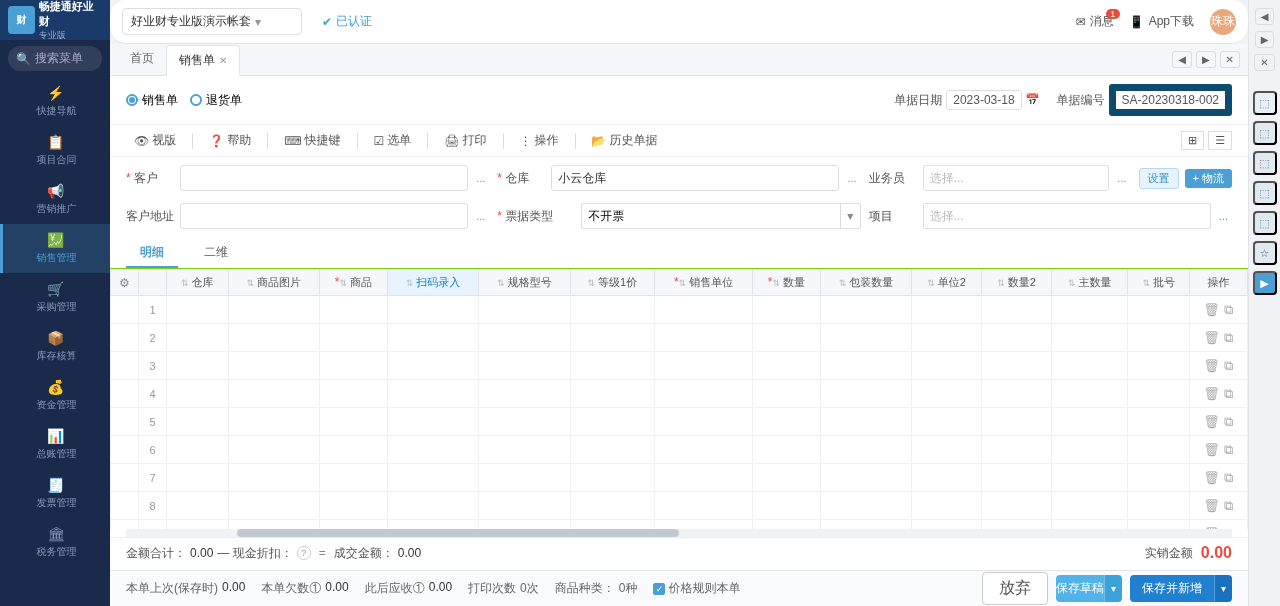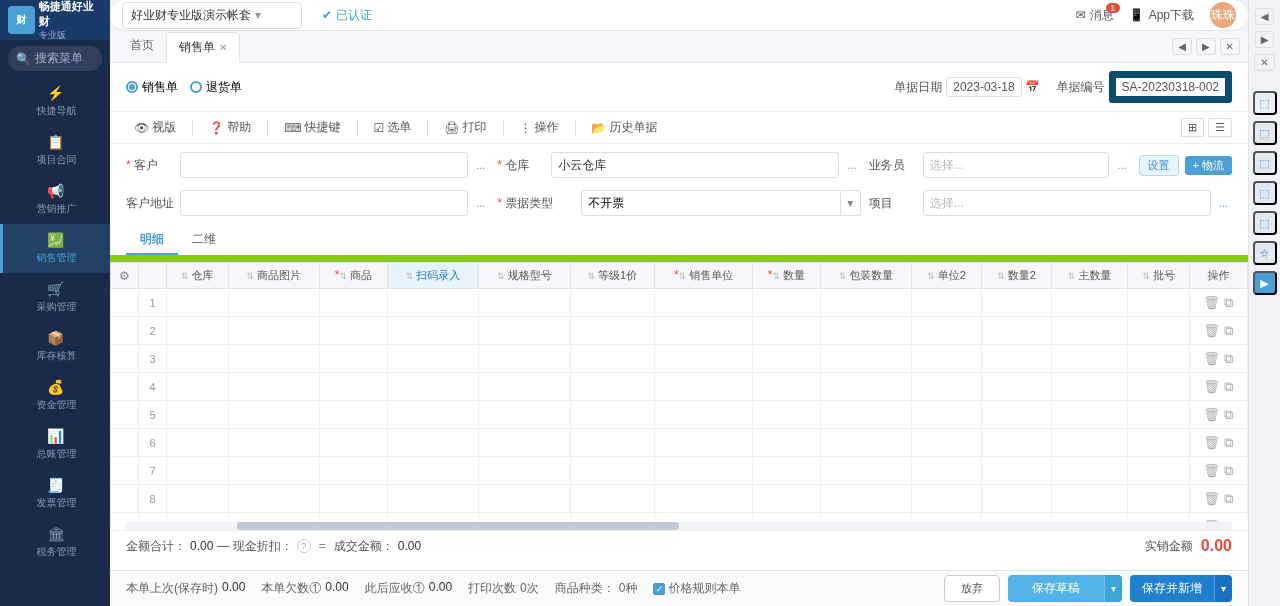--- a/index.html
+++ b/index.html
@@ -16,21 +16,21 @@
     .sidebar-item.active { background: rgba(74,159,212,0.2); color: #4a9fd4; border-left-color: #4a9fd4; }
     .sidebar-item-icon { font-size: 14px; }
     .sidebar-item-label { font-size: 10px; text-align: center; }
     .sidebar-bottom { padding: 6px; }
     .sidebar-pin-btn { width: 100%; background: rgba(255,255,255,0.08); border: none; border-radius: 4px; color: #8899bb; padding: 4px; cursor: pointer; font-size: 10px; }
 
     
     .main { flex: 1; display: flex; flex-direction: column; height: 606px; overflow: hidden; }
 
     
-    .topbar { height: 31px; background: #fff; border-bottom: 1px solid #e0e4ea; display: flex; align-items: center; padding: 0 12px; gap: 8px; border-radius: 17px; }
+    .topbar { height: 44px; background: #fff; border-bottom: 1px solid #e0e4ea; display: flex; align-items: center; padding: 0 12px; gap: 8px; border-radius: 17px; }
     .topbar-app-select { display: flex; align-items: center; gap: 4px; color: #333; font-size: 12px; cursor: pointer; padding: 4px 8px; border: 1px solid #ddd; border-radius: 4px; min-width: 180px; }
     .topbar-cert { display: flex; align-items: center; gap: 4px; color: #3a9fd4; font-size: 12px; margin-left: 12px; }
     .topbar-right { margin-left: auto; display: flex; align-items: center; gap: 16px; }
     .topbar-action { display: flex; align-items: center; gap: 4px; cursor: pointer; color: #555; font-size: 12px; position: relative; }
     .badge { background: #e74c3c; color: #fff; border-radius: 8px; font-size: 9px; padding: 0 4px; position: absolute; top: -4px; right: -6px; min-width: 14px; text-align: center; }
     .topbar-avatar { width: 26px; height: 26px; border-radius: 50%; background: #e8a87c; display: flex; align-items: center; justify-content: center; color: #fff; font-size: 11px; }
 
     
     .tabbar { height: 32px; background: #f5f7fa; border-bottom: 1px solid #e0e4ea; display: flex; align-items: center; padding: 0 8px; gap: 0; }
     .tab { padding: 6px 12px; cursor: pointer; color: #666; font-size: 12px; display: flex; align-items: center; gap: 4px; border-bottom: 2px solid transparent; }
@@ -57,21 +57,21 @@
     .field-row { display: flex; align-items: center; gap: 4px; }
     .field-label { color: #555; font-size: 12px; min-width: 50px; flex-shrink: 0; }
     .field-input { flex: 1; height: 26px; border: 1px solid #ddd; border-radius: 3px; padding: 0 6px; font-size: 12px; color: #333; background: #fff; display: flex; align-items: center; }
     .field-input.has-value { color: #333; }
     .field-more { color: #4a9fd4; cursor: pointer; padding: 0 4px; font-size: 11px; }
     .field-select { display: flex; align-items: flex-start; padding-left: 24px; }
     .field-select-val { flex: 1; height: 26px; border: 1px solid #ddd; border-radius: 3px 0 0 3px; padding: 0 6px; font-size: 12px; display: flex; align-items: center; }
     .field-select-arrow { height: 26px; width: 20px; border: 1px solid #ddd; border-left: none; border-radius: 0 3px 3px 0; display: flex; align-items: center; justify-content: center; cursor: pointer; color: #888; }
 
     
-    .data-tabs { padding: 6px 16px 0; display: flex; gap: 0; border-bottom: 7px solid #84cc16; }
+    .data-tabs { padding: 6px 16px 0; display: flex; gap: 12px; border-bottom: 1px solid #84cc16; }
     .data-tab { padding: 5px 14px; cursor: pointer; font-size: 12px; color: #555; border-bottom: 2px solid transparent; }
     .data-tab.active { color: #4a9fd4; border-bottom-color: #4a9fd4; font-weight: bold; }
 
     
     .data-table-wrapper { overflow-x: auto; overflow-y: auto; max-height: 260px; }
     .data-table { width: 100%; border-collapse: collapse; min-width: 1100px; }
     .data-table th { background: #f5f7fa; border: 1px solid #e0e4ea; padding: 5px 6px; font-weight: normal; color: #555; white-space: nowrap; position: sticky; top: 0; z-index: 2; font-size: 11px; text-align: center; }
     .data-table th.active-col { background: #e8f4fd; color: #1a7ec5; }
     .data-table th .col-sort { color: #bbb; font-size: 9px; }
     .data-table td { border: 1px solid #edf0f5; padding: 4px 6px; height: 28px; color: #333; font-size: 11px; text-align: center; }
@@ -90,22 +90,22 @@
     .summary-val { color: #333; }
     .summary-eq { color: #888; }
     .bottom-right { margin-left: auto; display: flex; align-items: center; gap: 8px; }
     .shijin-label { color: #555; }
     .shijin-val { color: #e74c3c; font-size: 16px; font-weight: bold; }
 
     
     .footer-bar { height: 36px; background: #f9fafb; border-top: 1px solid #e0e4ea; display: flex; align-items: center; padding: 0 16px; gap: 16px; font-size: 11px; color: #666; }
     .footer-item { display: flex; align-items: flex-start; gap: 4px; }
     .footer-right { margin-left: auto; display: flex; gap: 8px; align-items: center; }
-    .btn-abandon { padding: 5px 16px; border: 1px solid #ccc; background: #fff; border-radius: 4px; cursor: pointer; color: #555; font-size: 11px; }
-    .btn-save-draft { padding: 5px 24px; background: #52b3e8; border: none; border-radius: 4px 0 0 4px; cursor: pointer; color: #fff; font-size: 12px; display: flex; align-items: center; gap: 4px; }
+    .btn-abandon { padding: 5px 16px; border: 1px solid #ccc; background: #fff; border-radius: 4px; cursor: pointer; color: #555; font-size: 16px; }
+    .btn-save-draft { padding: 5px 0; background: #52b3e8; border: none; border-radius: 4px 0 0 4px; cursor: pointer; color: #fff; font-size: 12px; display: flex; align-items: center; gap: 4px; }
     .btn-save-draft-arrow { padding: 5px 6px; background: #3aa3d8; border: none; border-radius: 0 4px 4px 0; cursor: pointer; color: #fff; font-size: 10px; border-left: 1px solid rgba(255,255,255,0.3); }
     .btn-save-new { padding: 5px 12px; background: #2080d0; border: none; border-radius: 4px 0 0 4px; cursor: pointer; color: #fff; font-size: 12px; display: flex; align-items: center; gap: 4px; }
     .btn-save-new-arrow { padding: 5px 6px; background: #1870c0; border: none; border-radius: 0 4px 4px 0; cursor: pointer; color: #fff; font-size: 10px; border-left: 1px solid rgba(255,255,255,0.3); }
     .checkbox-item { display: flex; align-items: center; gap: 3px; }
     .checkbox-box { width: 12px; height: 12px; border: 1px solid #4a9fd4; background: #4a9fd4; display: flex; align-items: center; justify-content: center; color: #fff; font-size: 9px; border-radius: 2px; }
 
     
     .right-panel { width: 32px; background: #f0f2f5; border-left: 1px solid #e0e4ea; display: flex; flex-direction: column; align-items: center; padding: 8px 0; gap: 6px; flex-shrink: 0; }
     .right-panel-btn { width: 24px; height: 24px; border-radius: 4px; background: #e0e8f0; display: flex; align-items: center; justify-content: center; cursor: pointer; color: #668; font-size: 11px; }
     .right-panel-btn.active { background: #4a9fd4; color: #fff; }

